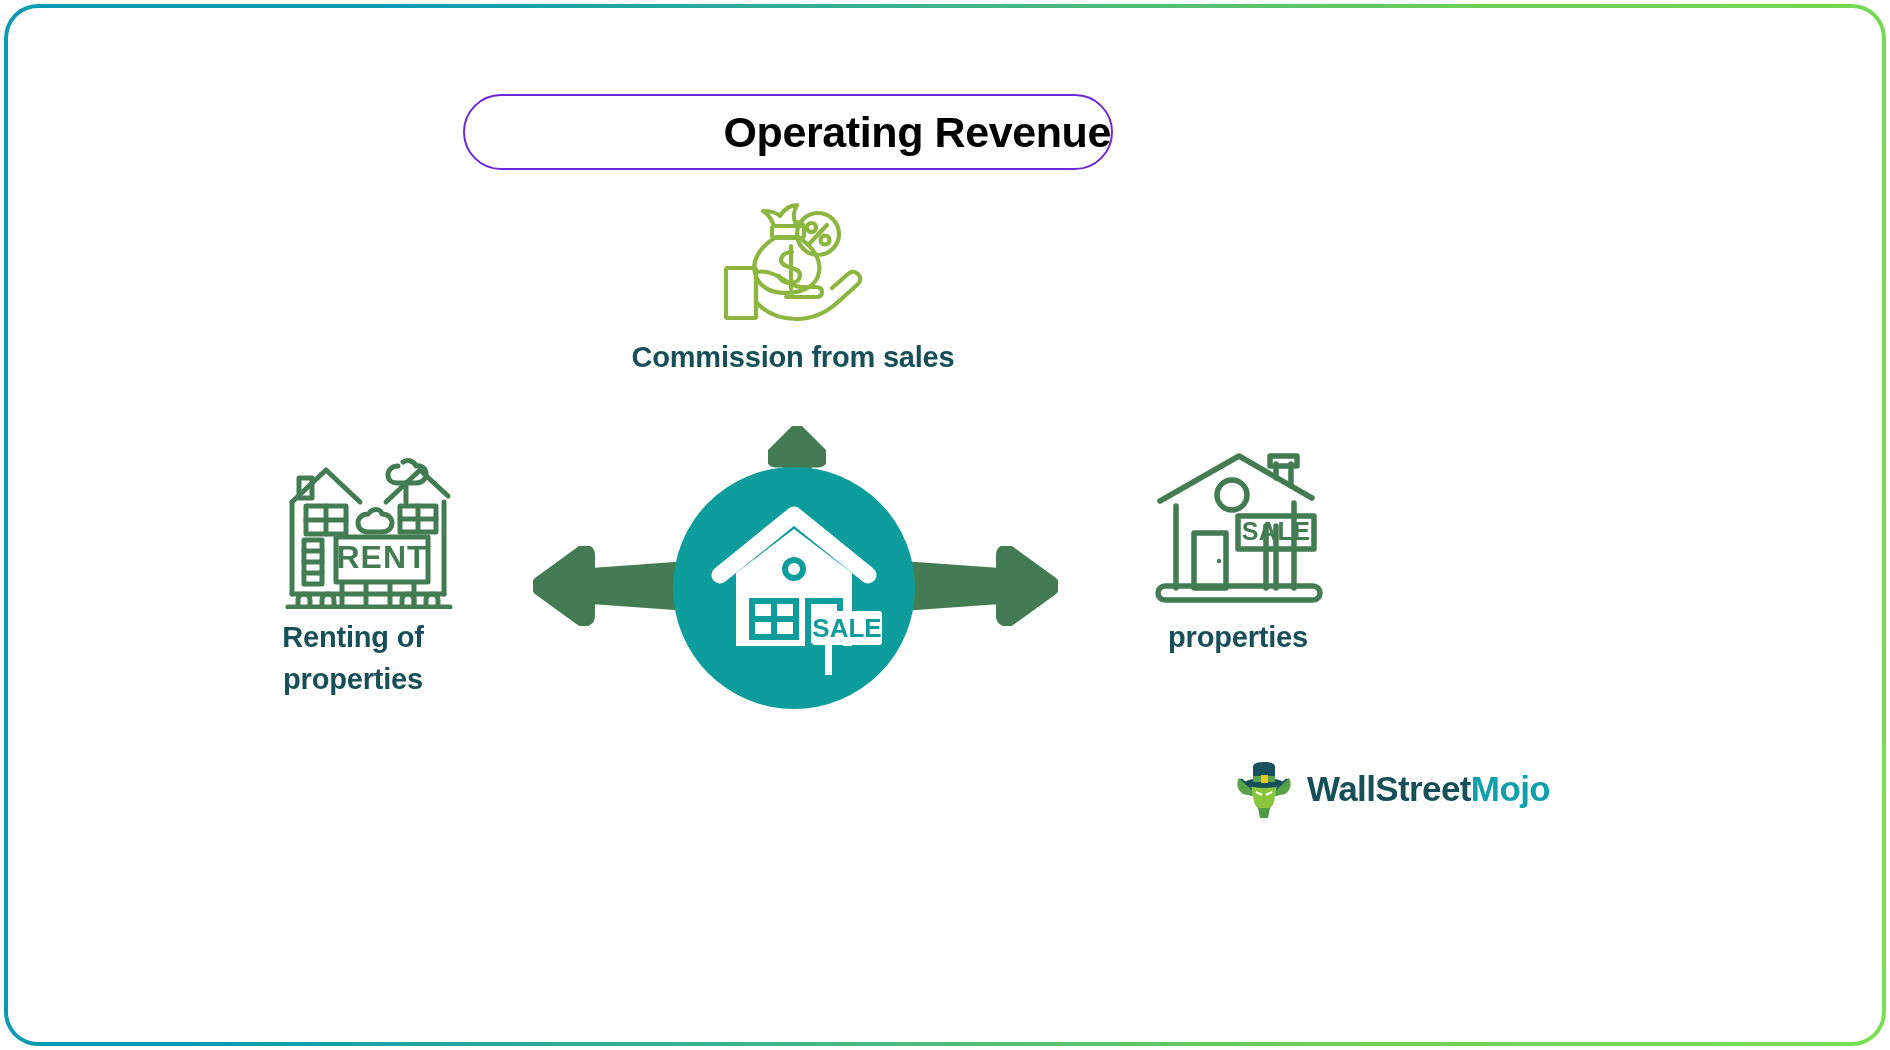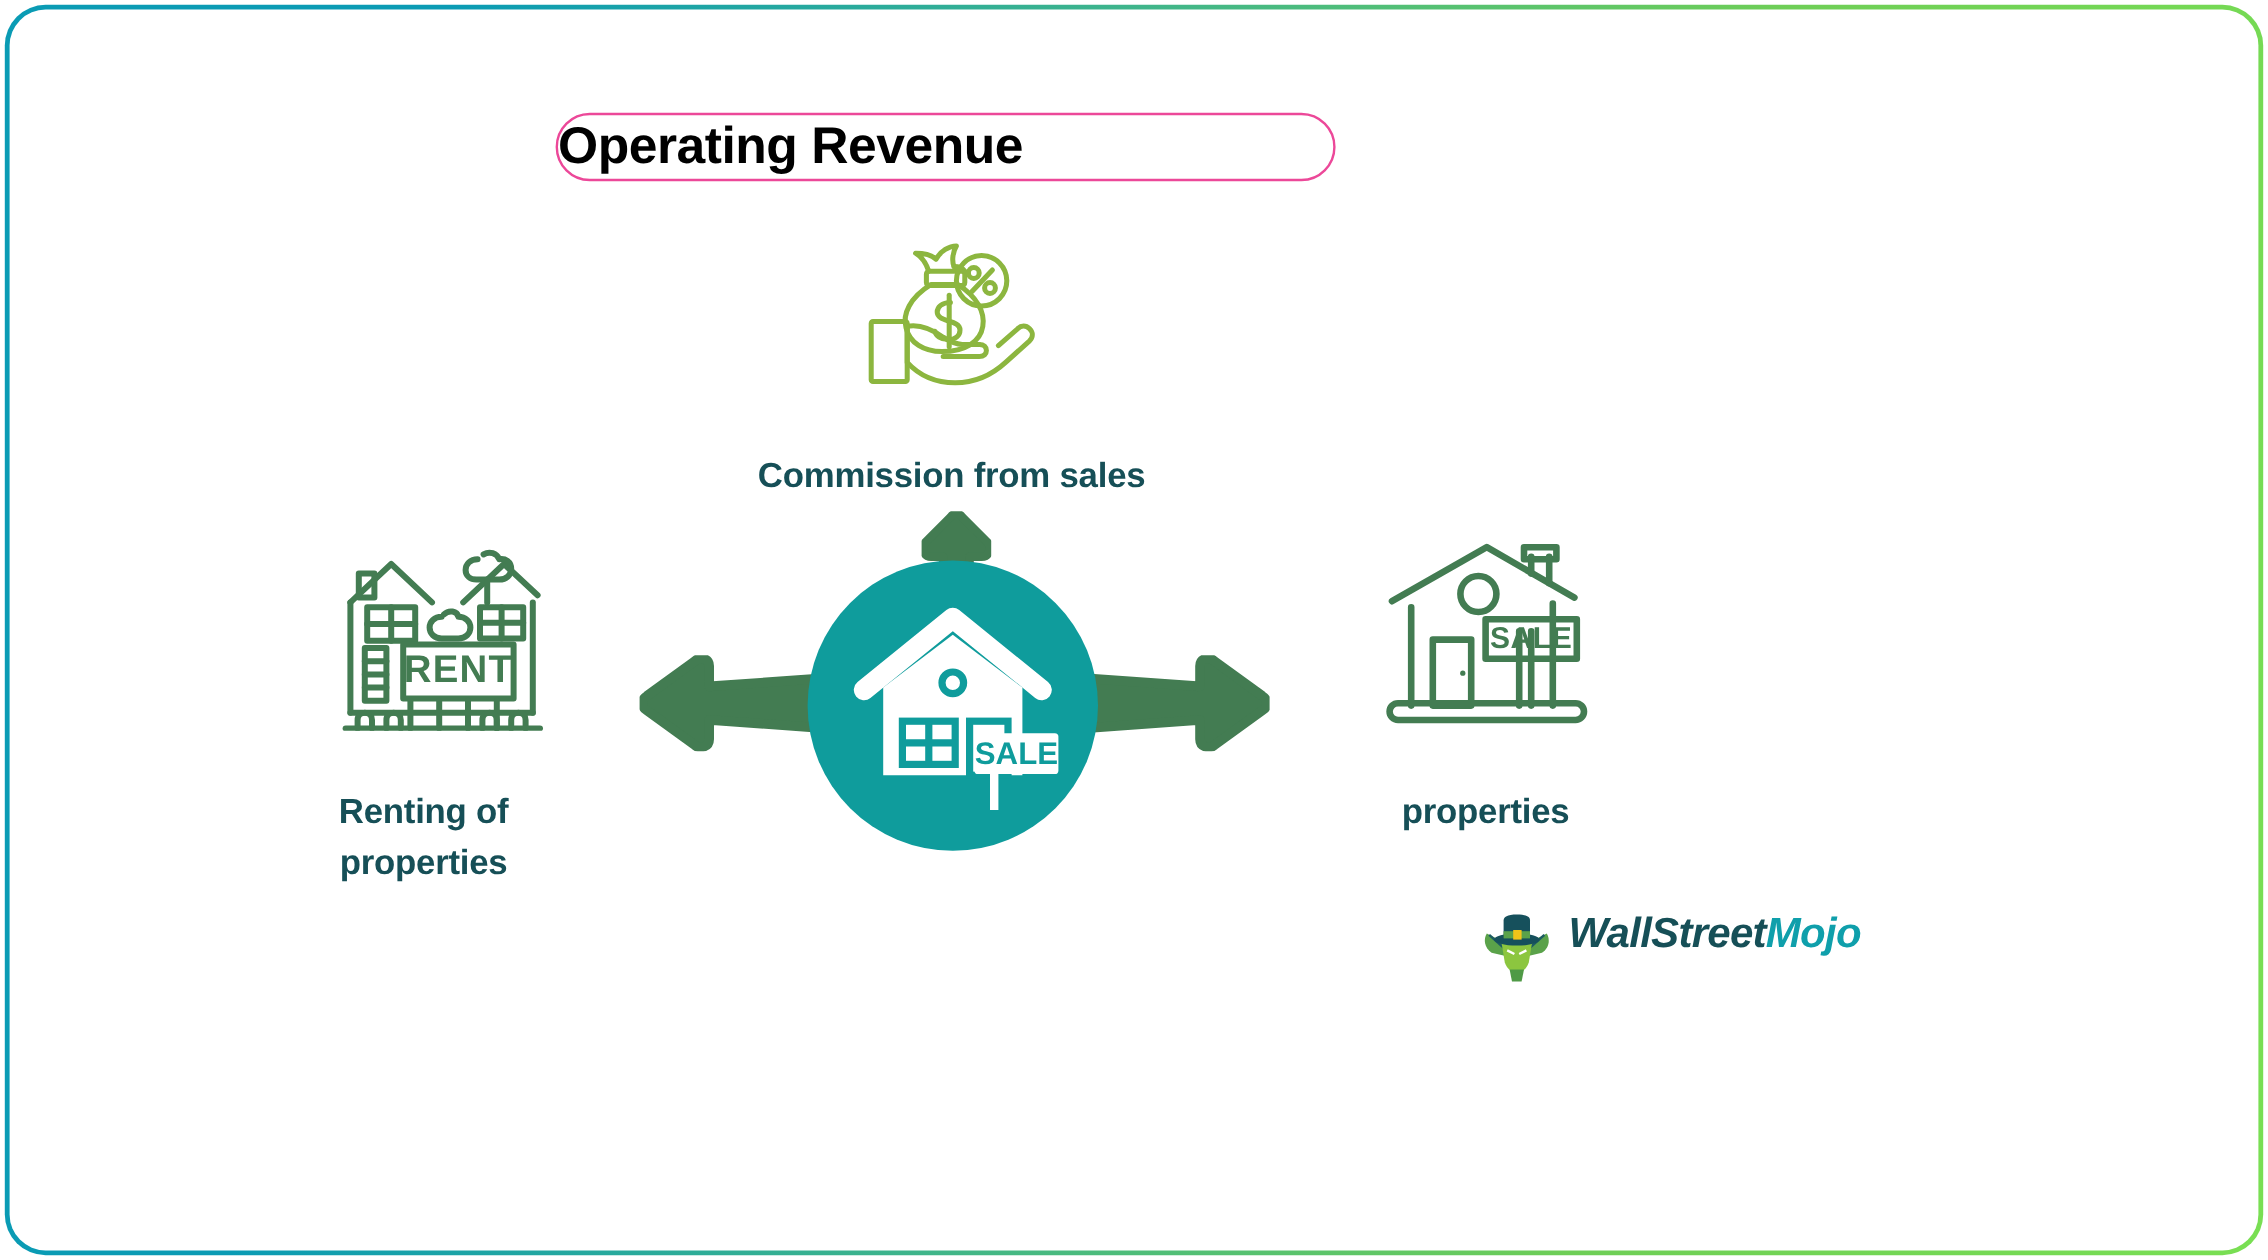--- a/index.html
+++ b/index.html
@@ -30,45 +30,44 @@
     background: #ffffff;
     overflow: hidden;
   }
 
   
   .title-pill {
     position: absolute;
     left: 455px;
     top: 86px;
     width: 650px;
-    height: 57px;
-    border: 2px solid #ec4899;
+    height: 76px;
+    border: 2px solid #6d28d9;
     border-radius: 40px;
     display: flex;
     align-items: center;
-    justify-content: flex-start;
+    justify-content: flex-end;
   }
   .title-text {
     font-size: 43px;
     font-weight: bold;
     color: #000000;
     letter-spacing: -0.4px;
     white-space: nowrap;
   }
 
   
   .label {
     position: absolute;
     text-align: center;
     font-size: 29px;
     font-weight: bold;
     line-height: 1.45;
     color: #164f57;
     letter-spacing: -0.2px;
-    margin-top: 40px;
   }
 
   
   .icon-box { position: absolute; }
 
   .icon-commission { left: 706px; top: 192px; width: 156px; height: 125px; }
   .label-commission { left: 517px; top: 328px; width: 536px; }
 
   .icon-rent { left: 274px; top: 436px; width: 172px; height: 165px; }
   .label-rent { left: 195px; top: 608px; width: 300px; }
@@ -99,22 +98,22 @@
   .arrow-left  { left: 525px;  top: 538px;  width: 170px; height: 80px; }
   .arrow-right { left: 880px;  top: 538px;  width: 170px; height: 80px; }
   .arrow-up    { left: 760px;  top: 418px;  width: 58px;  height: 110px; }
 
   
   .brand {
     position: absolute;
     left: 1225px;
     top: 750px;
     display: flex;
+    align-items: center;
     gap: 12px;
-    font-style: italic;
   }
   .brand-mark { width: 62px; height: 62px; flex: 0 0 auto; }
   .brand-word {
     font-size: 35px;
     font-weight: bold;
     letter-spacing: -0.6px;
     white-space: nowrap;
   }
   .brand-word .w1 { color: #164f57; }
   .brand-word .w2 { color: #0f9fab; }

